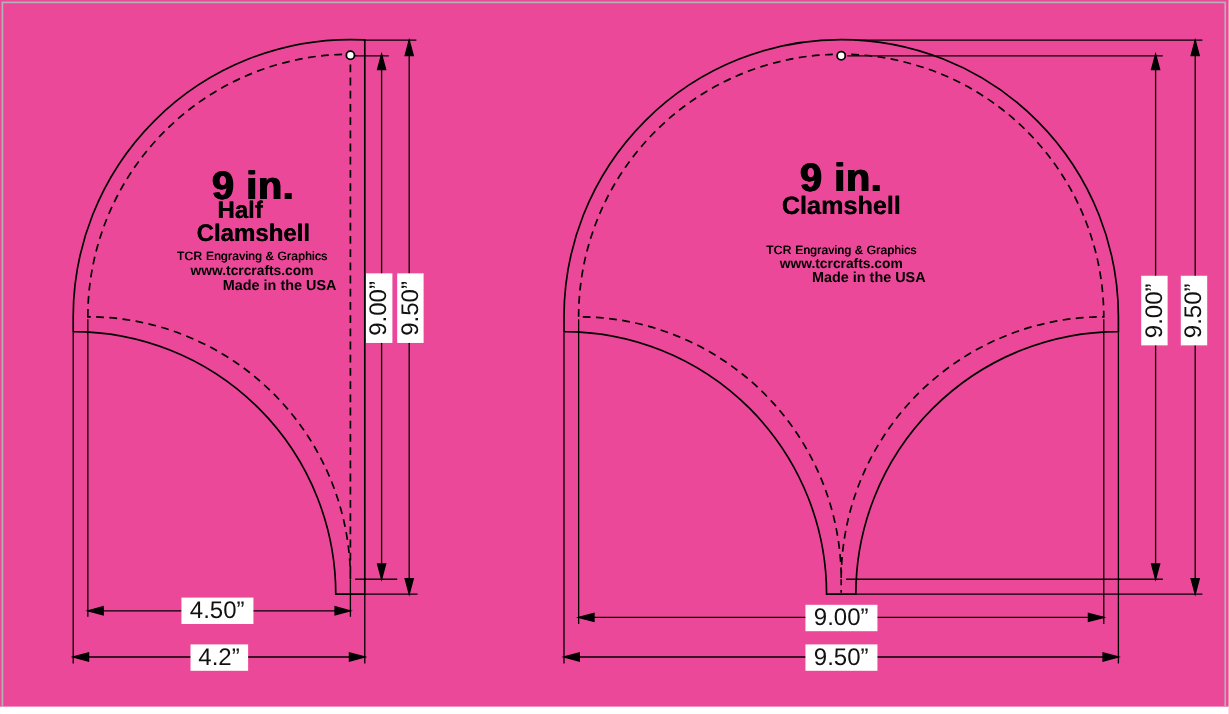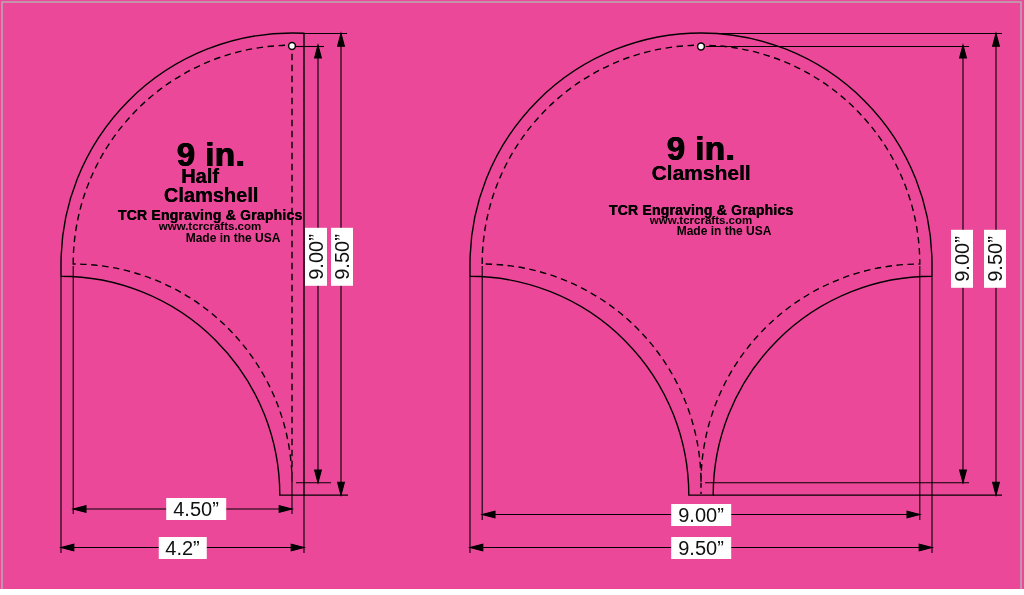--- a/index.html
+++ b/index.html
@@ -13,21 +13,21 @@
     color:#000; white-space:nowrap; text-align:center; line-height:1;
   }
   .dim { background:#ffffff; padding:1px 7px; font-size:20px; color:#111; }
   .dim.rot { transform:translate(-50%,-50%) rotate(-90deg); padding:1px 6px; }
   .t-size {
     font-size:33px; font-weight:bold; letter-spacing:0.5px;
     text-shadow:0.6px 0 #000, -0.6px 0 #000;
   }
   .t-name { font-size:20px; font-weight:bold; text-shadow:0.3px 0 #000; }
   .t-name-big { font-size:21px; }
-  .t-brand { font-size:14px; font-weight:bold; text-shadow:0.4px 0 #000; letter-spacing:0.2px;text-align:center; }
+  .t-brand { font-size:10px; font-weight:normal; text-shadow:0.4px 0 #000; letter-spacing:0.2px;text-align:center; }
   .t-web { font-size:11.5px; font-weight:bold; }
   .t-made { font-size:12px; font-weight:bold;padding-left:46px; }
 </style>
 </head>
 <body>
 
 <div id="canvas">
 
   <svg id="linework" width="1024" height="595" viewBox="0 0 1024 595">
 
@@ -119,21 +119,21 @@
   <div class="lbl t-brand" style="left:210px; top:215px;">TCR Engraving &amp; Graphics</div>
   <div class="lbl t-web" style="left:210px; top:227px;">www.tcrcrafts.com</div>
   <div class="lbl t-made" style="left:210px; top:237.5px;">Made in the USA</div>
 
   <div class="lbl t-size" style="left:701px; top:148px;">9 in.</div>
   <div class="lbl t-name t-name-big" style="left:701px; top:172px;">Clamshell</div>
   <div class="lbl t-brand" style="left:701px; top:210px;">TCR Engraving &amp; Graphics</div>
   <div class="lbl t-web" style="left:701px; top:220.5px;">www.tcrcrafts.com</div>
   <div class="lbl t-made" style="left:701px; top:231px;">Made in the USA</div>
 
-  <div class="lbl dim" style="left:196px; top:509px;">4.50”</div>
+  <div class="lbl dim" style="left:181px; top:509px;">4.50”</div>
   <div class="lbl dim" style="left:182.5px; top:547.5px;">4.2”</div>
   <div class="lbl dim rot" style="left:316px; top:257px;">9.00”</div>
   <div class="lbl dim rot" style="left:341.5px; top:257px;">9.50”</div>
 
   <div class="lbl dim" style="left:701px; top:514.5px;">9.00”</div>
   <div class="lbl dim" style="left:701px; top:547.5px;">9.50”</div>
   <div class="lbl dim rot" style="left:961.5px; top:259px;">9.00”</div>
   <div class="lbl dim rot" style="left:995px; top:259px;">9.50”</div>
 
 </div>

